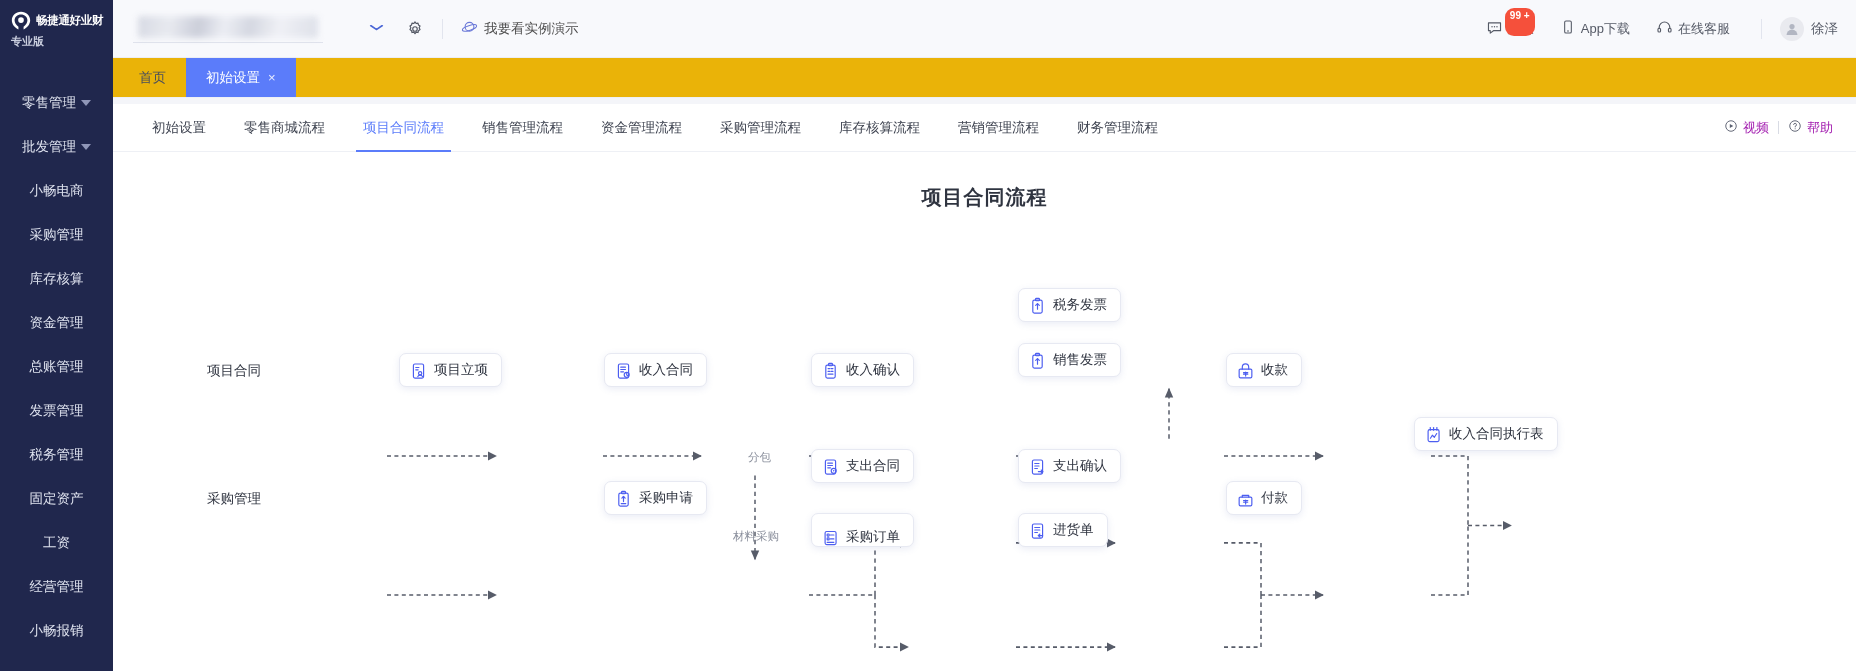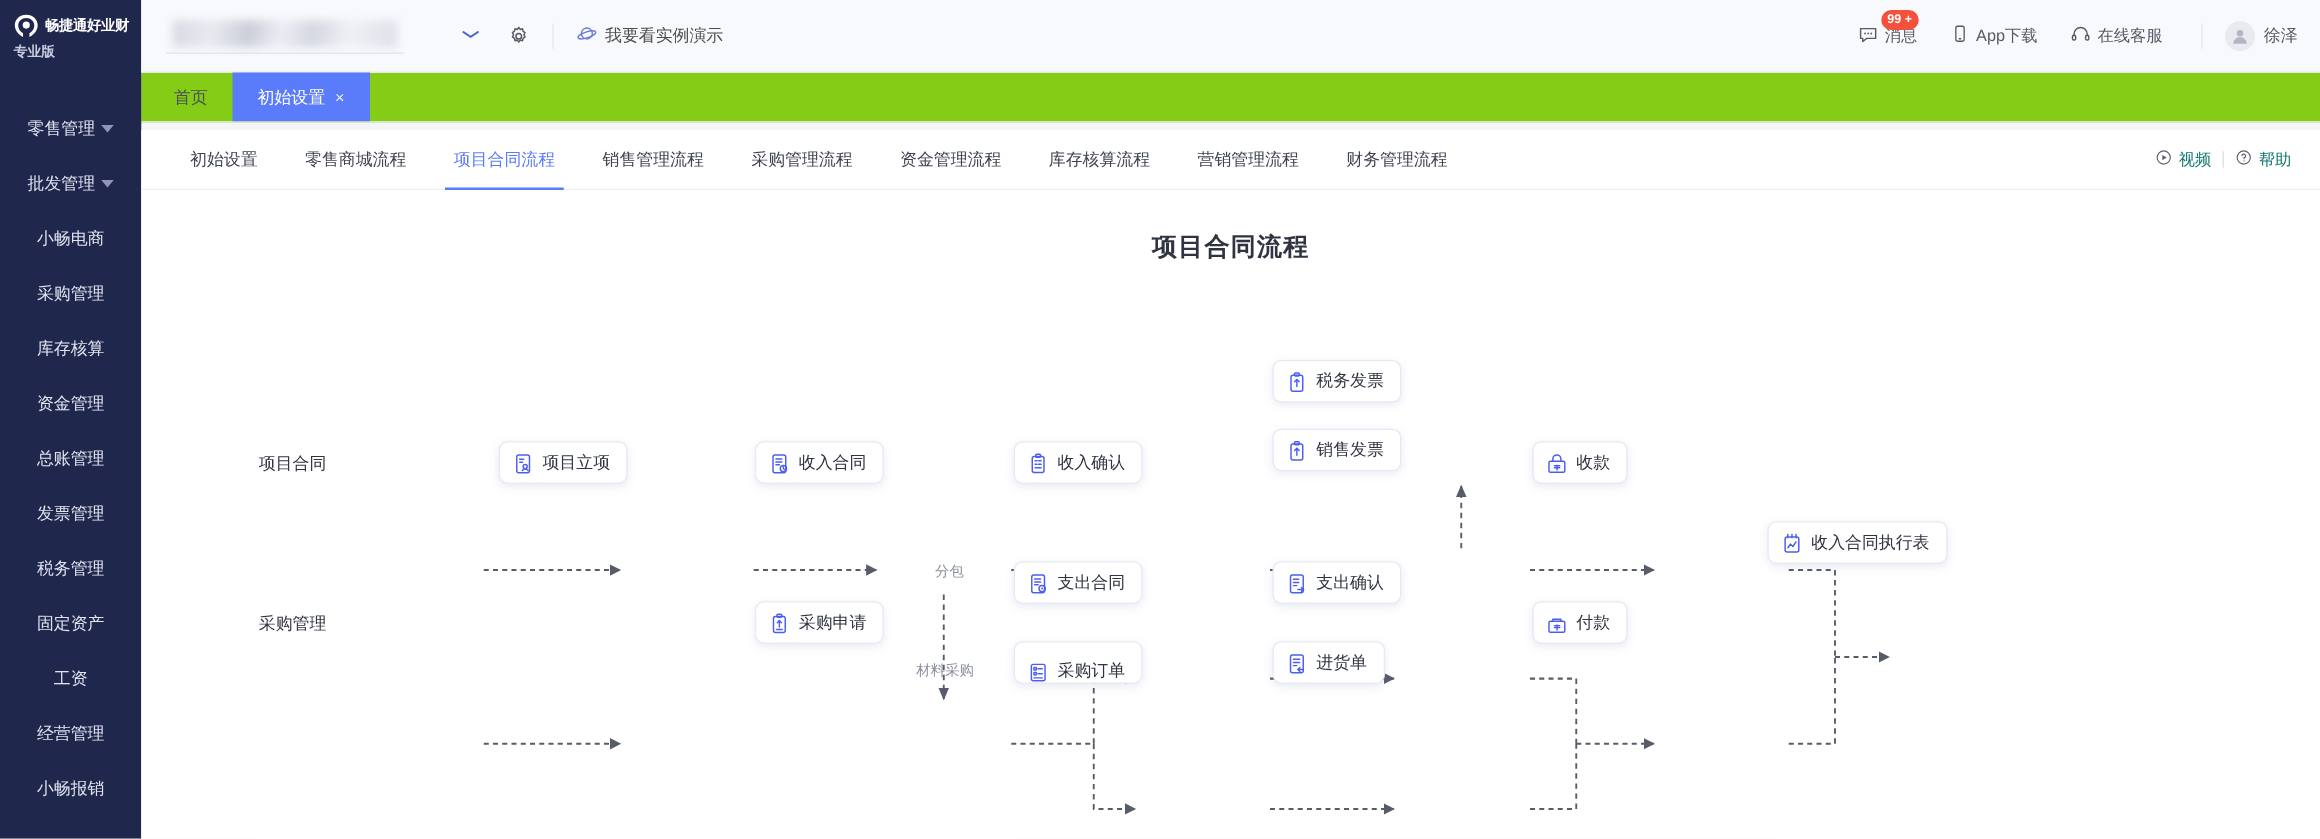--- a/index.html
+++ b/index.html
@@ -95,33 +95,33 @@
   }
   .tb-item {
     display: flex; align-items: center; gap: 5px;
     color: #555a66; font-size: 13px; cursor: pointer;
     padding: 0 13px; position: relative; height: 34px;
   }
   .badge {
     position: absolute; top: -4px; left: 32px;
     background: #f5503b; color: #fff;
     font-size: 10px; line-height: 1;
-    padding: 3px 5px 3px 5px; border-radius: 9px;
+    padding: 3px 5px 15px 5px; border-radius: 9px;
     font-weight: 700; white-space: nowrap;
   }
   .avatar {
     width: 24px; height: 24px; border-radius: 50%;
     background: #e9eaef; display: flex; align-items: center; justify-content: center;
     margin-right: 7px;
   }
   .username { color: #555a66; font-size: 13.5px; }
 
   
   .tabstrip {
-    height: 40px; background: #84cc16;
+    height: 40px; background: #eab308;
     display: flex; align-items: stretch;
     padding-left: 6px;
     border-bottom: 1px solid #eef0f5;
   }
   .tab {
     display: flex; align-items: center; gap: 8px;
     padding: 0 20px; font-size: 13.5px; color: #4a4f5c;
     cursor: pointer; position: relative;
   }
   .tab.active { background: #5b7cfa; color: #ffffff; }
@@ -143,21 +143,21 @@
     font-size: 13.5px; color: #3f4451; cursor: pointer;
     position: relative; white-space: nowrap;
   }
   .subtab.active { color: #5b7cfa; }
   .subtab.active::after {
     content: ""; position: absolute; left: 12px; right: 12px; bottom: 0;
     height: 2px; background: #5b7cfa;
   }
   .subtabs-right {
     margin-left: auto; display: flex; align-items: center;
-    padding-right: 14px; gap: 0; color: #0f766e; font-size: 13px;
+    padding-right: 14px; gap: 0; color: #a21caf; font-size: 13px;
   }
   .srlink { display: flex; align-items: center; gap: 5px; cursor: pointer; padding: 0 9px;}
   .srdiv { width:1px; height: 13px; background: #d8dbe4; }
 
   .page-title {
     text-align: center; font-size: 20px; color: #2f3440;
     margin-top: 32px; letter-spacing: 1px;
   }
 
   
@@ -338,24 +338,24 @@
             <div class="subtab">
               <span>零售商城流程</span>
             </div>
             <div class="subtab active">
               <span>项目合同流程</span>
             </div>
             <div class="subtab">
               <span>销售管理流程</span>
             </div>
             <div class="subtab">
+              <span>资金管理流程</span>
+            </div>
+            <div class="subtab">
               <span>采购管理流程</span>
-            </div>
-            <div class="subtab">
-              <span>资金管理流程</span>
             </div>
             <div class="subtab">
               <span>库存核算流程</span>
             </div>
             <div class="subtab">
               <span>营销管理流程</span>
             </div>
             <div class="subtab">
               <span>财务管理流程</span>
             </div>

